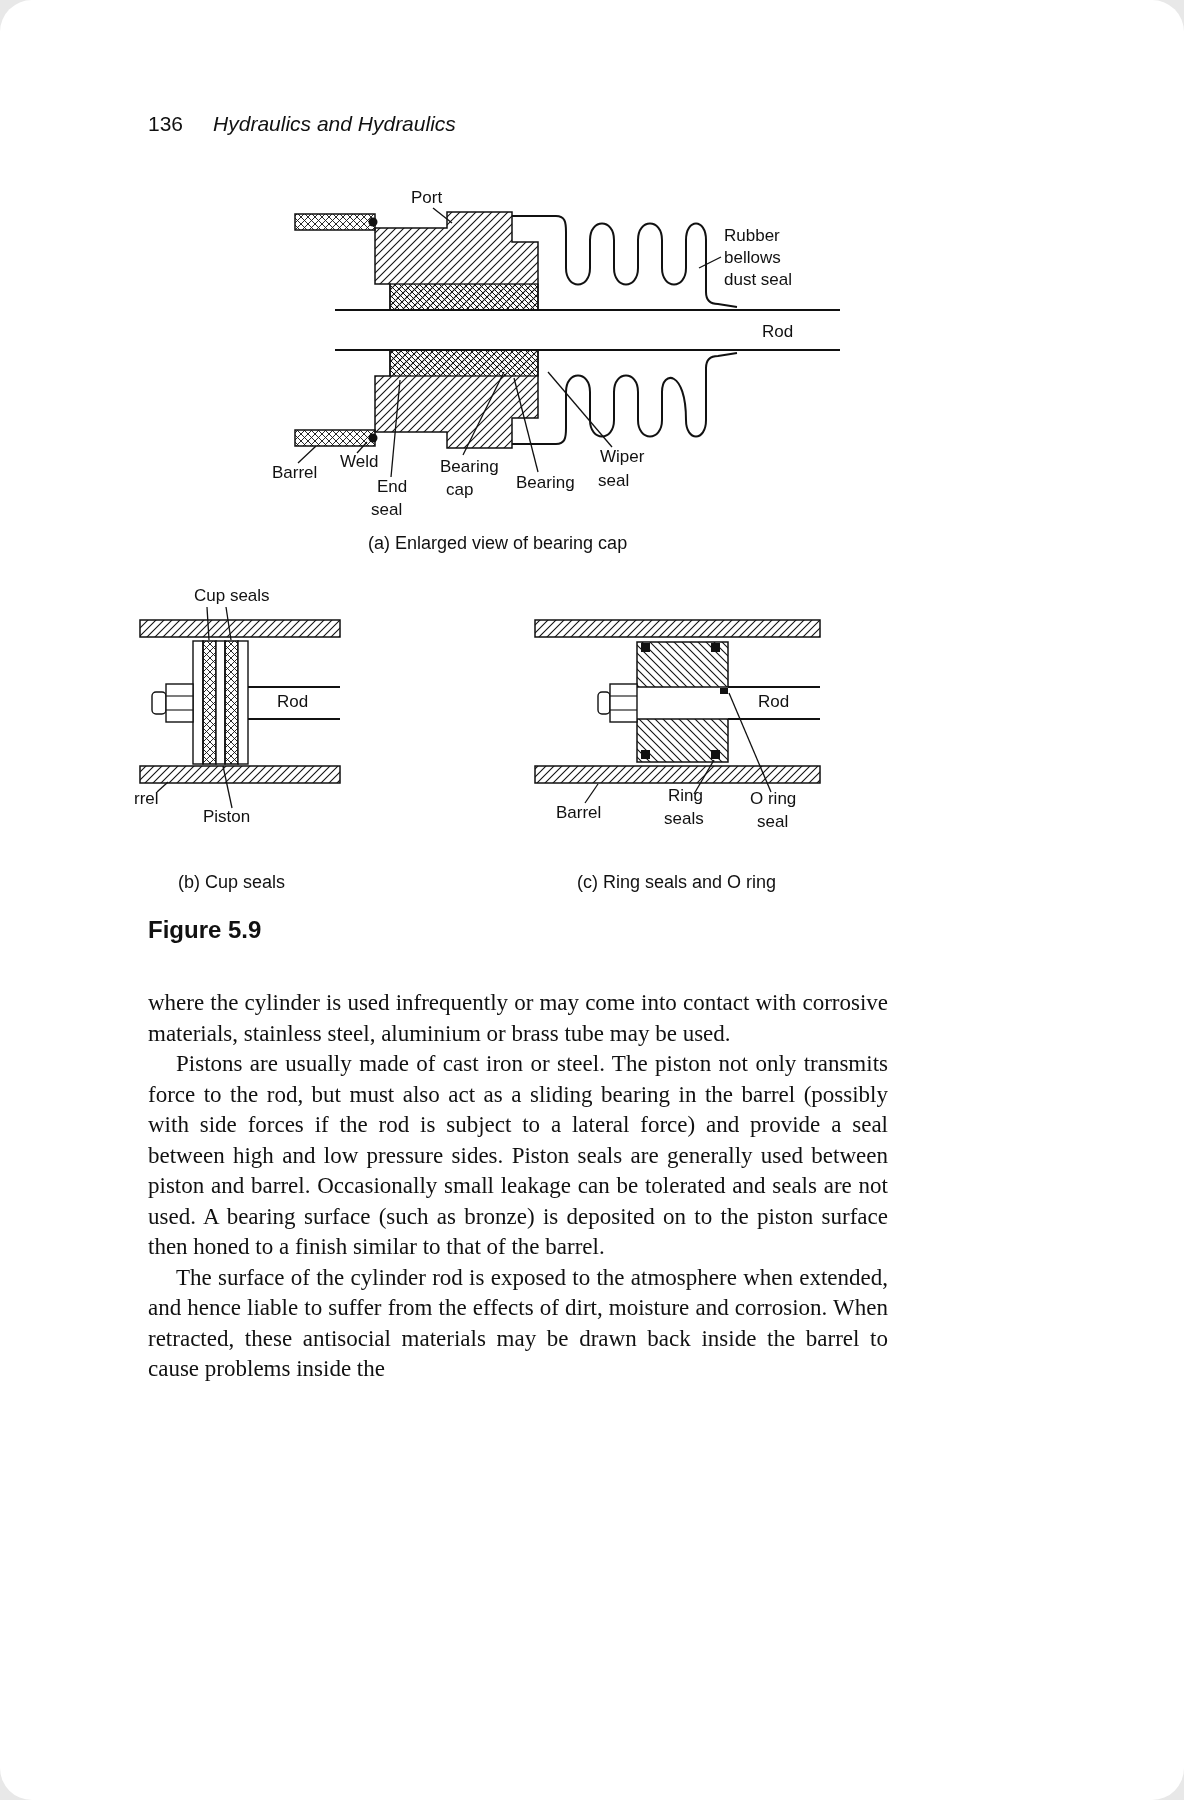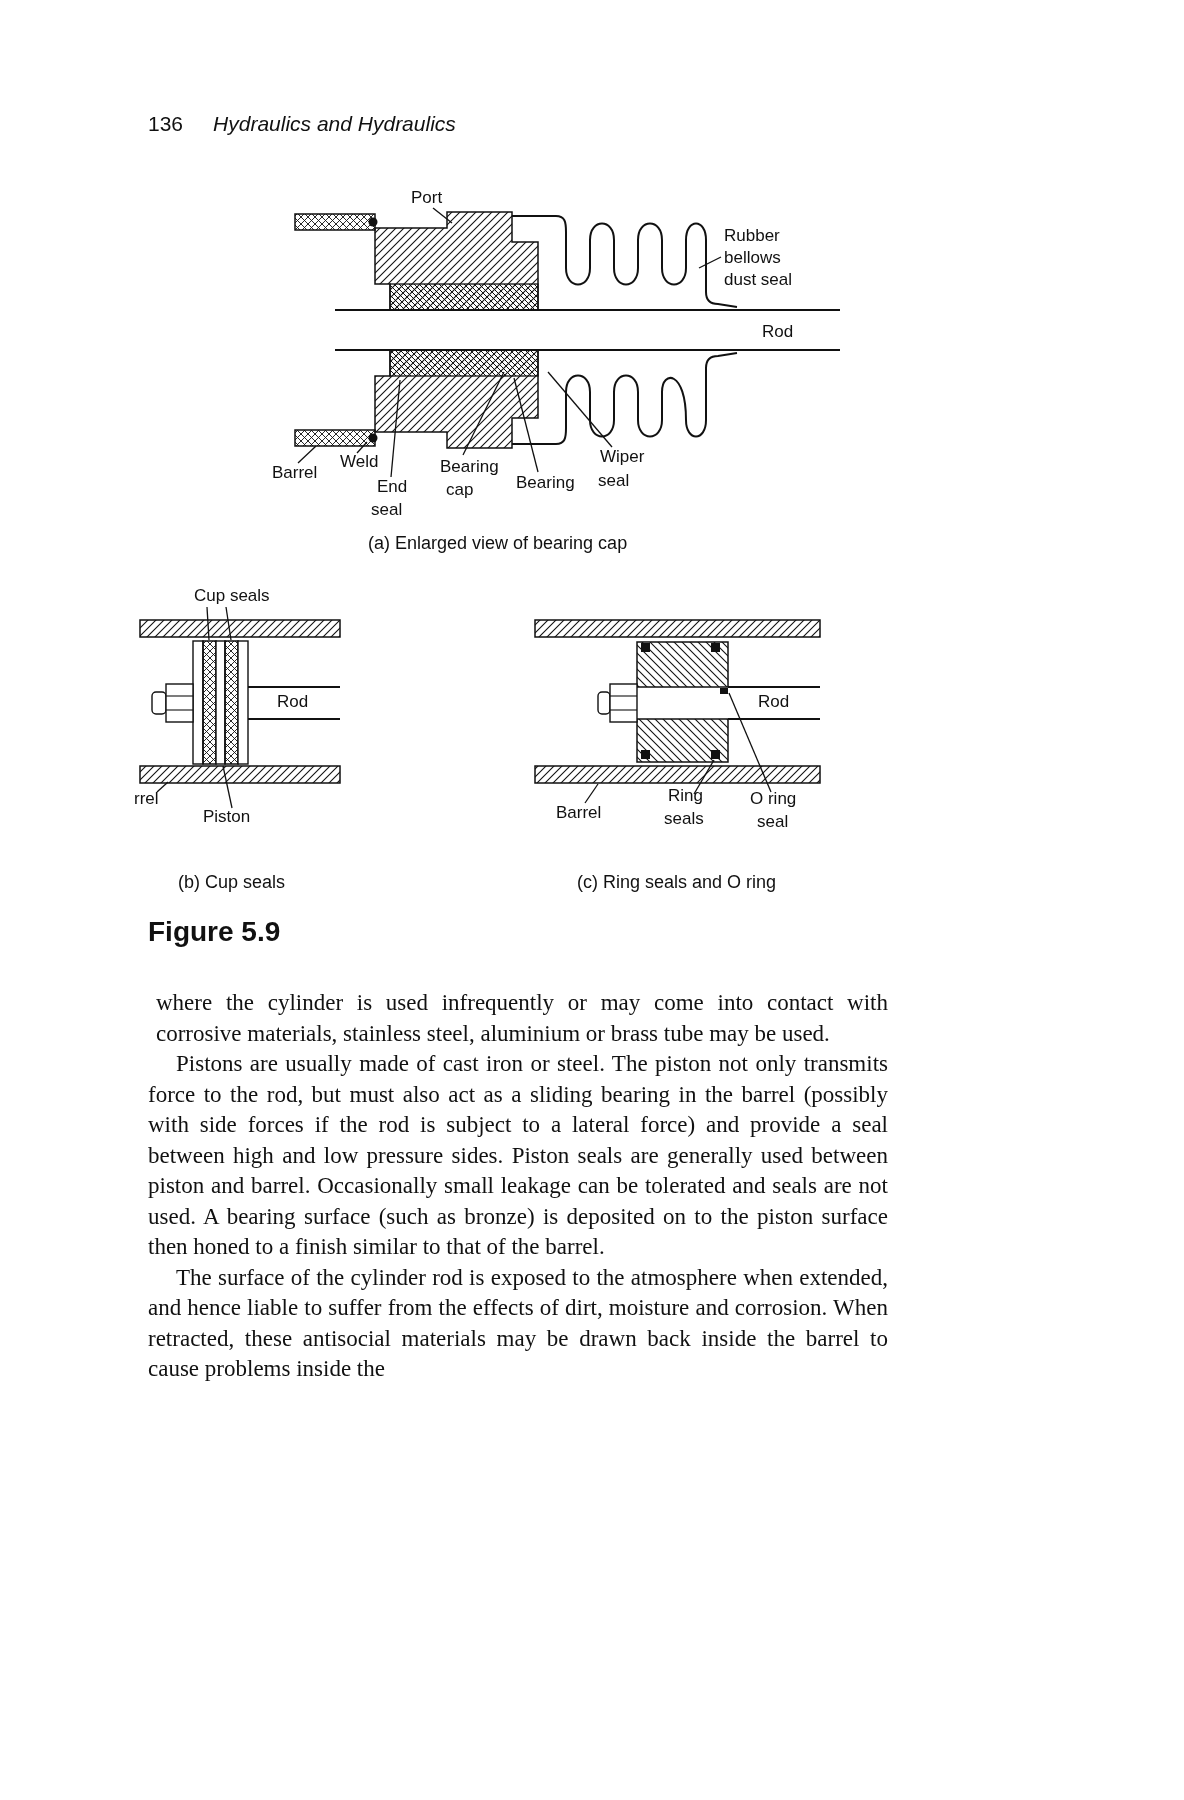--- a/index.html
+++ b/index.html
@@ -4,20 +4,21 @@
 <style>
   html, body { margin: 0; padding: 0; background: #e8e8e8; }
   .page {
     position: relative;
     width: 1184px;
     height: 1800px;
     background: #ffffff;
     color: #111111;
     overflow: hidden;
     font-family: "Liberation Sans", sans-serif;
+    border-radius: 32px;
   }
   .running-head {
     position: absolute;
     left: 148px;
     top: 112px;
     font-size: 21px;
     display: flex;
     gap: 30px;
     align-items: baseline;
   }
@@ -29,40 +30,40 @@
     left: 0;
     top: 0;
     width: 1184px;
     height: 910px;
   }
 
   .figure-caption {
     position: absolute;
     left: 148px;
     top: 916px;
-    font-size: 28px;
+    font-size: 24px;
     display: flex;
     gap: 28px;
     align-items: center;
   }
   .figure-caption .fig-label { font-weight: bold; }
   .figure-caption .fig-title { font-style: italic; }
 
   .body-text {
     position: absolute;
     left: 148px;
     top: 988px;
     width: 740px;
     font-family: "Liberation Serif", serif;
     font-size: 23px;
     line-height: 30.5px;
     text-align: justify;
   }
   .body-text p { margin: 0; text-indent: 28px; }
-  .body-text p.first { text-indent: 0; margin-left: 8px; }
+  .body-text p.first { text-indent: 0; }
 
   
   svg line { stroke: #111; stroke-width: 1.8; }
   svg line.ldr { stroke-width: 1.3; }
   svg line.thin { stroke-width: 1.1; }
   svg .dh  { fill: url(#diagHatch);  stroke: #111; stroke-width: 1.5; }
   svg .dhb { fill: url(#diagHatchB); stroke: #111; stroke-width: 1.5; }
   svg .bh  { fill: url(#denseHatch); stroke: #111; stroke-width: 1.3; }
   svg .xh  { fill: url(#crossHatch); stroke: #111; stroke-width: 1.5; }
   svg .wh  { fill: #ffffff; stroke: #111; stroke-width: 1.4; }

